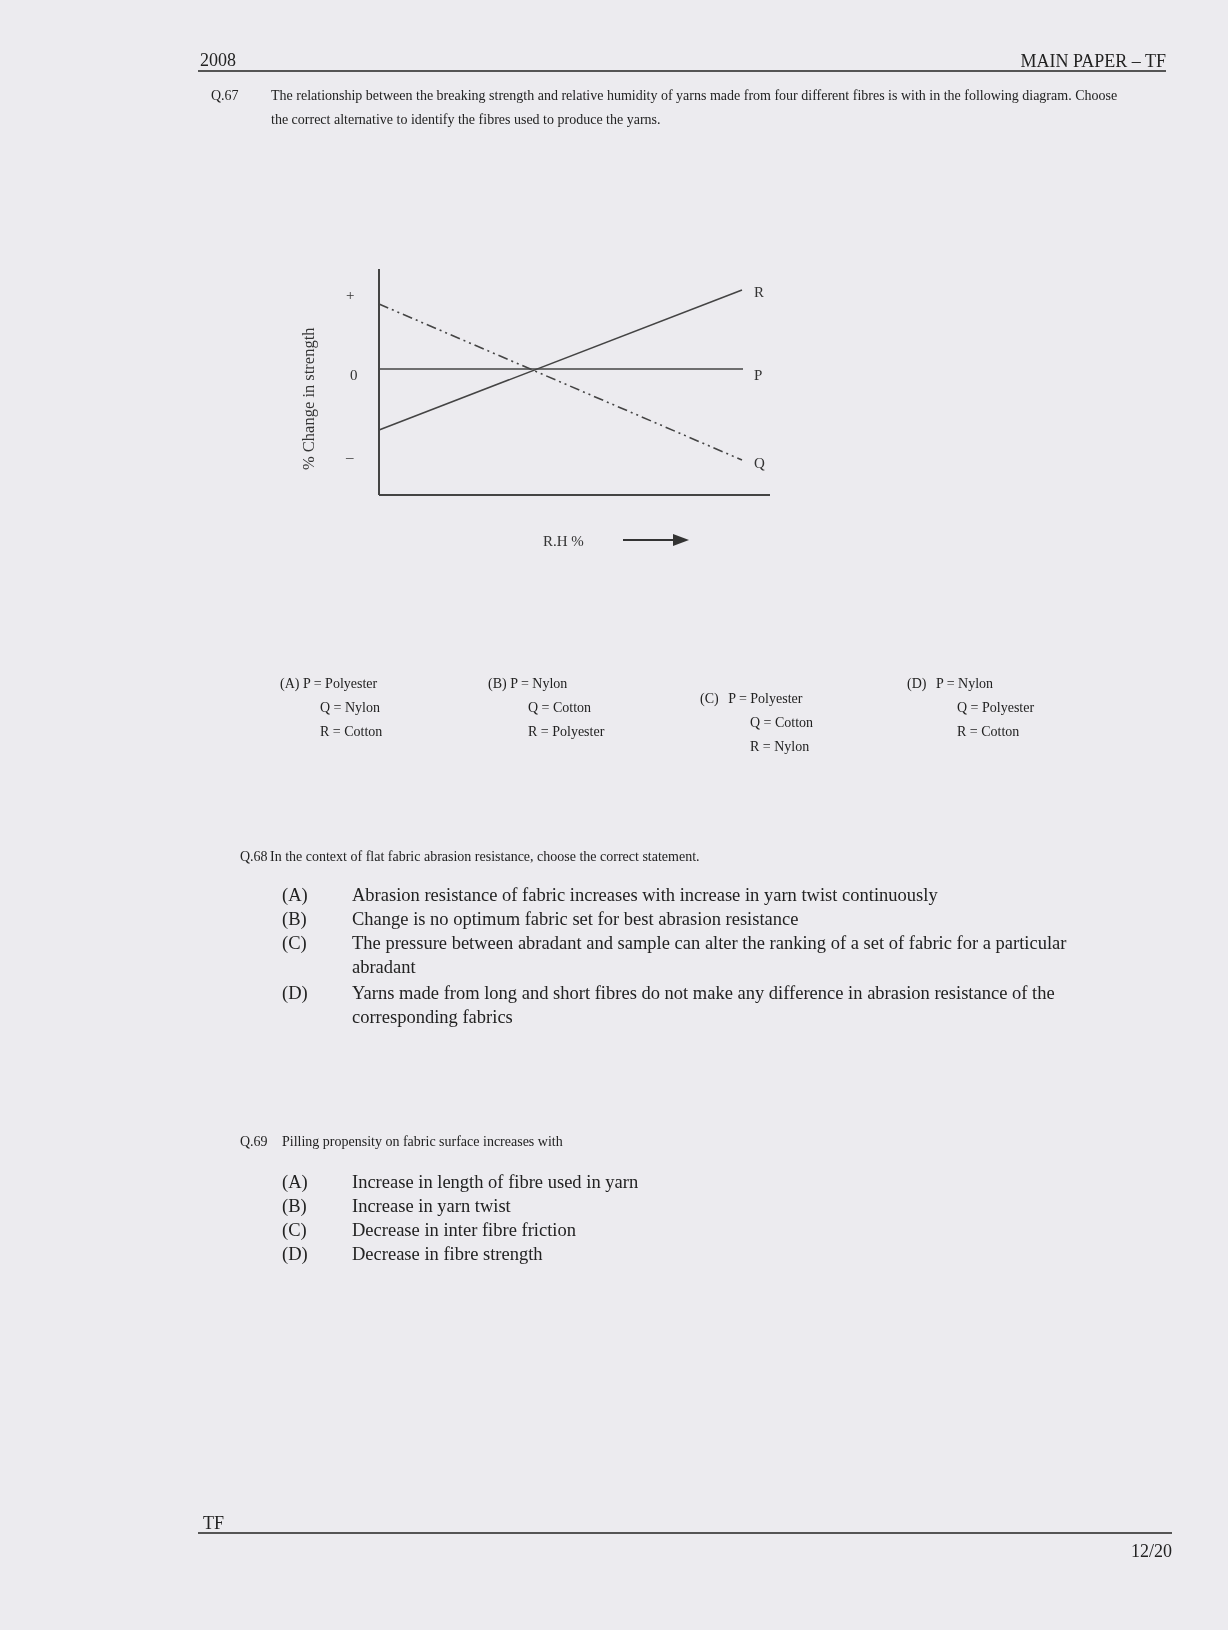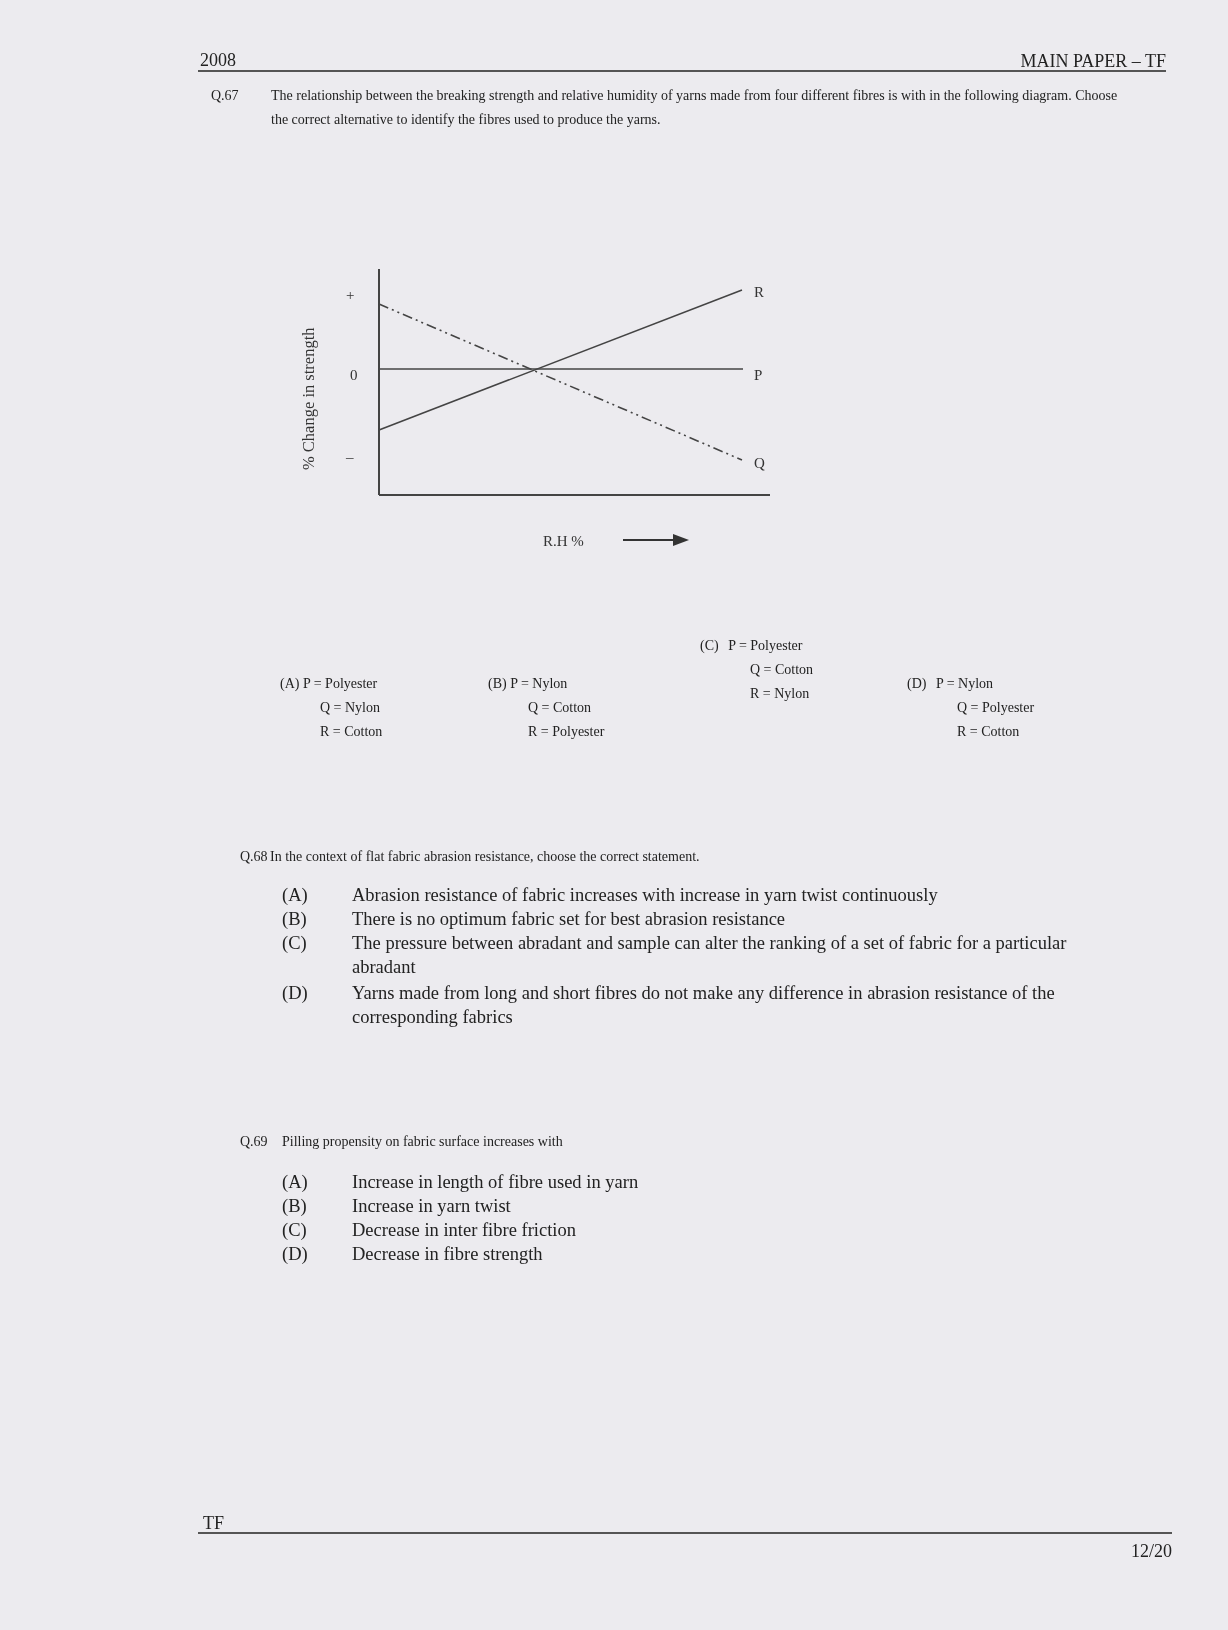--- a/index.html
+++ b/index.html
@@ -57,21 +57,21 @@
     <span>P = Polyester</span><br>
     <span style="margin-left:40px;">Q =  Nylon</span><br>
     <span style="margin-left:40px;">R = Cotton</span>
   </div>
   <div class="ans" style="left:488px;top:672px;">
     <span>(B)</span>
     <span>P = Nylon</span><br>
     <span style="margin-left:40px;">Q = Cotton</span><br>
     <span style="margin-left:40px;">R = Polyester</span>
   </div>
-  <div class="ans" style="left:700px;top:634px;">
+  <div class="ans" style="left:700px;top:687px;">
     <span>(C)</span>
     <span style="margin-left:6px;">P = Polyester</span><br>
     <span style="margin-left:50px;">Q =  Cotton</span><br>
     <span style="margin-left:50px;">R = Nylon</span>
   </div>
   <div class="ans" style="left:907px;top:672px;">
     <span>(D)</span>
     <span style="margin-left:6px;">P = Nylon</span><br>
     <span style="margin-left:50px;">Q =  Polyester</span><br>
     <span style="margin-left:50px;">R = Cotton</span>
@@ -79,21 +79,21 @@
 </div>
 
 <div class="q abs" style="left:240px;top:845px;">
   <span>Q.68</span>
   <span style="position:absolute;left:30px;white-space:nowrap;">In the context of flat fabric abrasion resistance, choose the correct statement.</span>
 </div>
 <div>
   <div class="opt" style="left:282px;top:883px;">(A)</div>
   <div class="opt" style="left:352px;top:883px;width:780px;">Abrasion resistance of fabric increases with increase in yarn twist continuously</div>
   <div class="opt" style="left:282px;top:907px;">(B)</div>
-  <div class="opt" style="left:352px;top:907px;width:780px;">There is no optimum fabric set for best abrasion resistance</div>
+  <div class="opt" style="left:352px;top:907px;width:780px;">Change is no optimum fabric set for best abrasion resistance</div>
   <div class="opt" style="left:282px;top:931px;">(C)</div>
   <div class="opt" style="left:352px;top:931px;width:770px;">The pressure between abradant and sample can alter the ranking of a set of fabric for a particular abradant</div>
   <div class="opt" style="left:282px;top:981px;">(D)</div>
   <div class="opt" style="left:352px;top:981px;width:800px;">Yarns made from long and short fibres do not make any difference in abrasion resistance of the corresponding fabrics</div>
 </div>
 
 <div class="q abs" style="left:240px;top:1130px;">
   <span>Q.69</span>
   <span style="position:absolute;left:42px;white-space:nowrap;">Pilling propensity on fabric surface increases with</span>
 </div>

